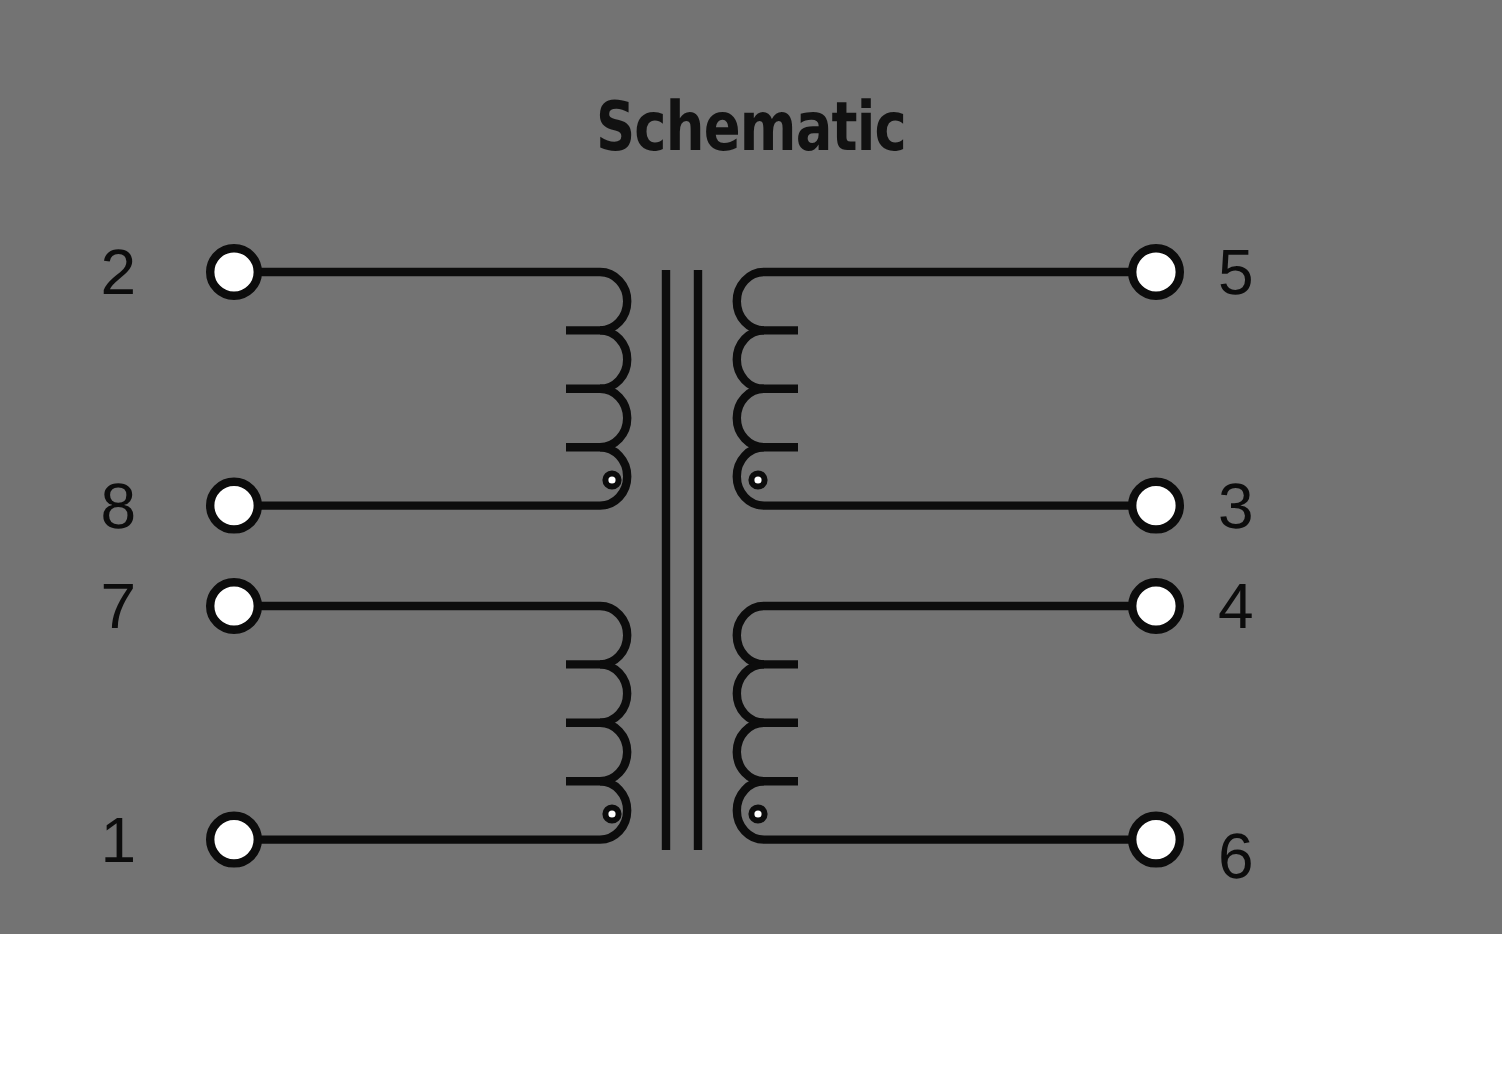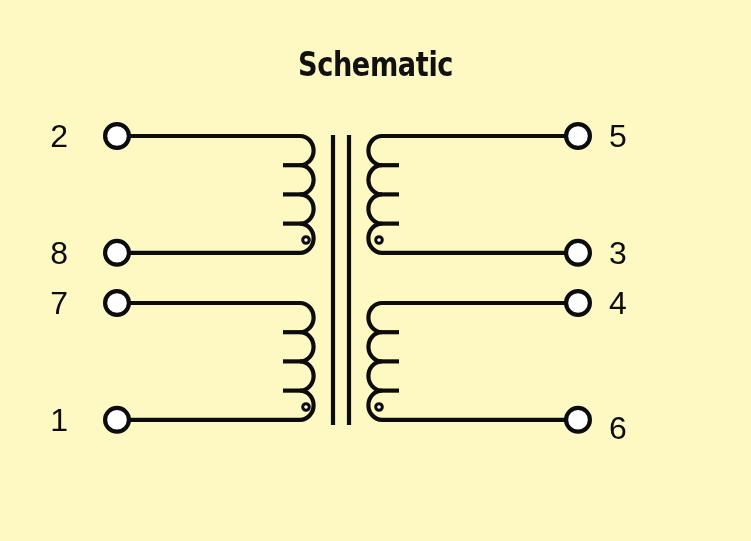--- a/index.html
+++ b/index.html
@@ -8,22 +8,22 @@
     padding: 0;
     background: #ffffff;
   }
   body {
     font-family: "Liberation Sans", sans-serif;
     -webkit-font-smoothing: antialiased;
   }
   #stage {
     position: relative;
     width: 751px;
-    height: 541px;
-    background: #fef9c3;
+    height: 467px;
+    background: #737373;
     overflow: hidden;
   }
   #title {
     position: absolute;
     left: 0;
     top: 44px;
     width: 751px;
     text-align: center;
     font-family: "DejaVu Sans", sans-serif;
     font-size: 34px;

